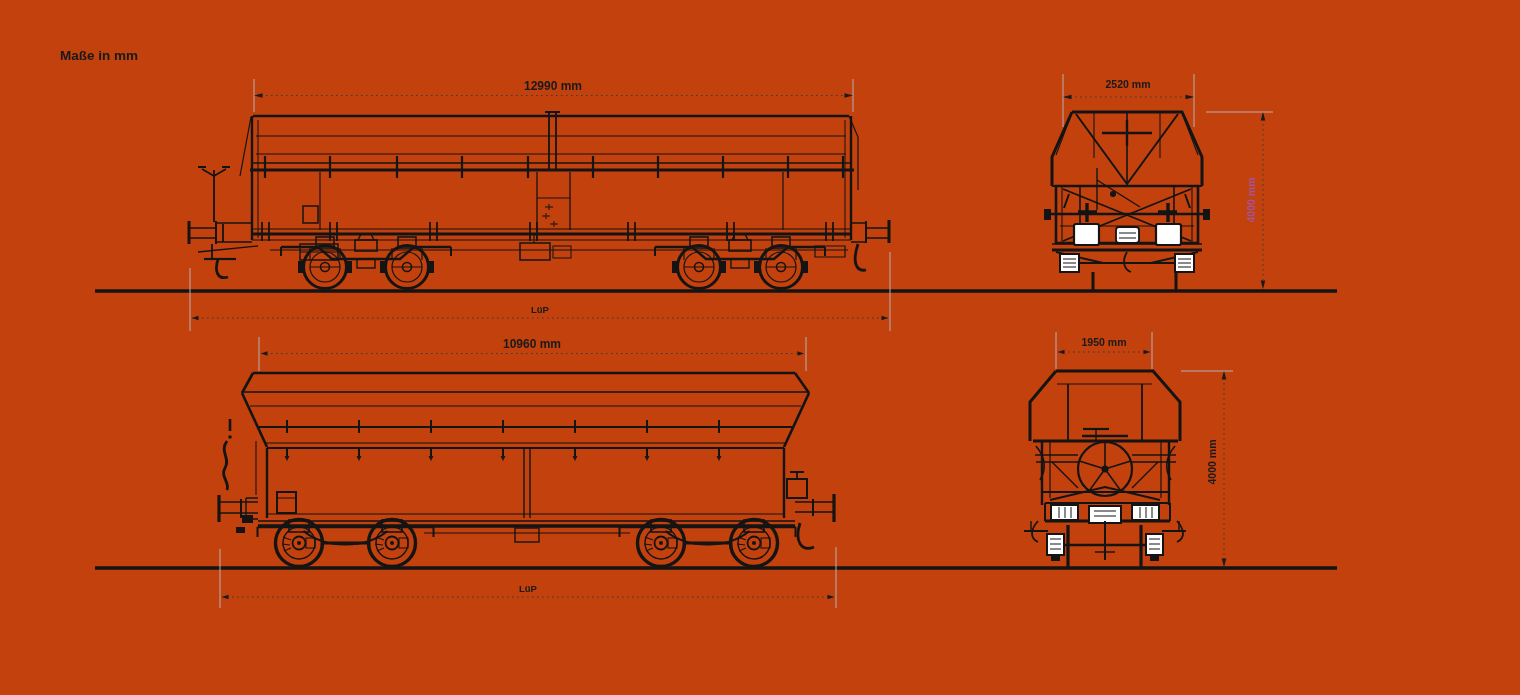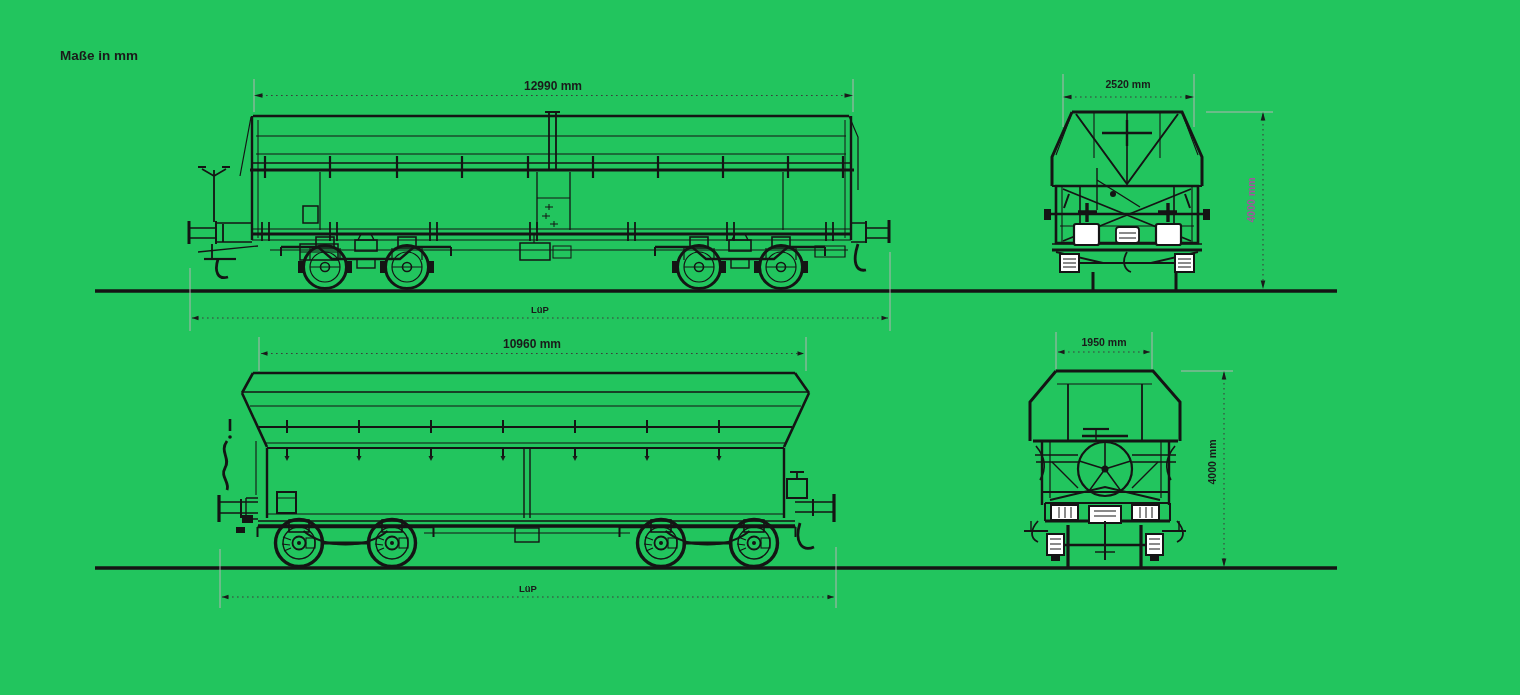--- a/index.html
+++ b/index.html
@@ -1,16 +1,16 @@
 <!DOCTYPE html>
 <html><head>
 <meta charset="utf-8">
 <style>
   html,body { margin:0; padding:0; background:#ffffff; }
-  .canvas { position:relative; width:1520px; height:695px; background:#22c55e; overflow:hidden; }
+  .canvas { position:relative; width:1520px; height:695px; background:#c2410c; overflow:hidden; }
   svg { display:block; }
   .ink   { stroke:#141414; fill:none; stroke-linecap:butt; stroke-linejoin:miter; }
   .fill  { fill:#141414; stroke:none; }
   .wbox  { fill:#ffffff; stroke:#141414; }
   .ext   { stroke:#b3b3b3; stroke-width:1; fill:none; }
   .dim   { stroke:#3c3c3c; stroke-width:1.1; fill:none; stroke-dasharray:1.6 3.4; }
   .arrow { fill:#1a1a1a; stroke:none; }
   text   { font-family:"Liberation Sans", sans-serif; fill:#1a1a1a; }
   .title-label { font-size:13.5px; font-weight:bold; }
   .dim-label   { font-size:12px;  font-weight:bold; text-anchor:middle; }

